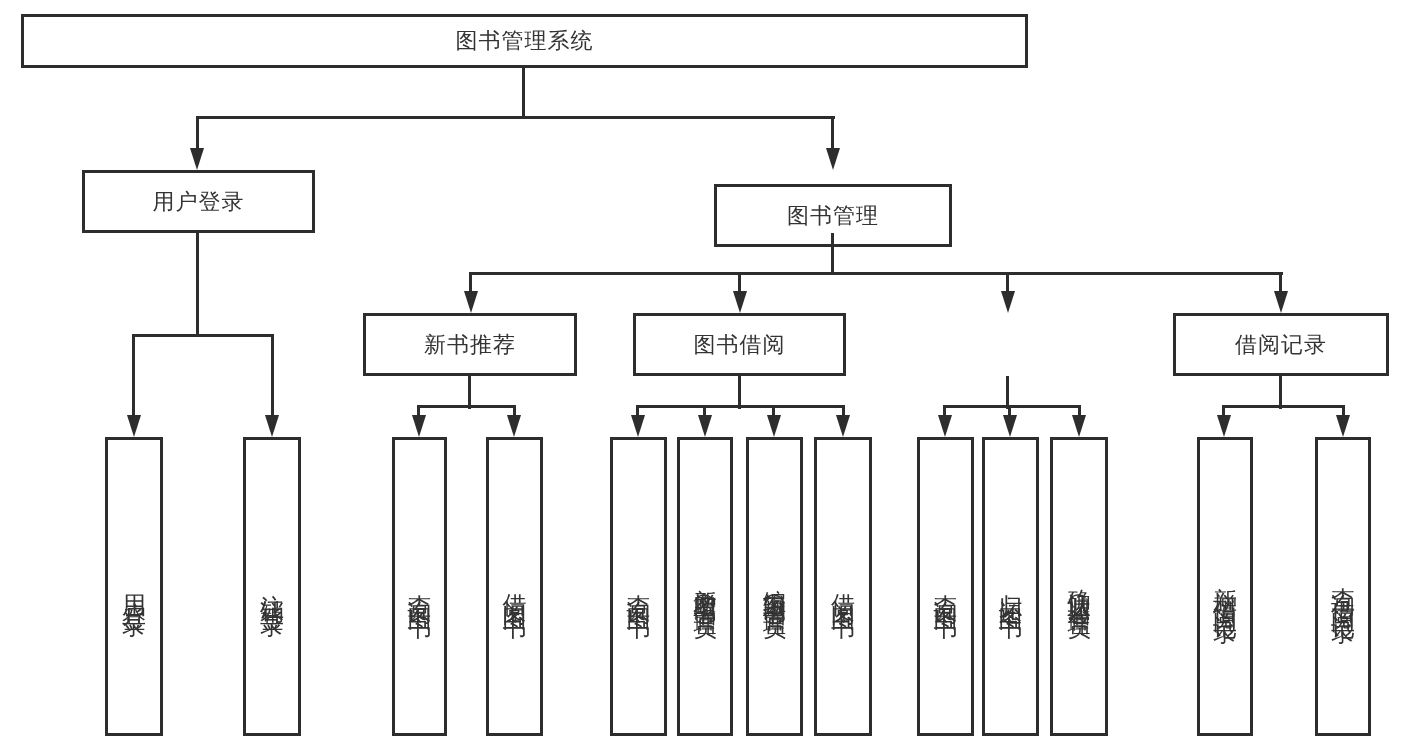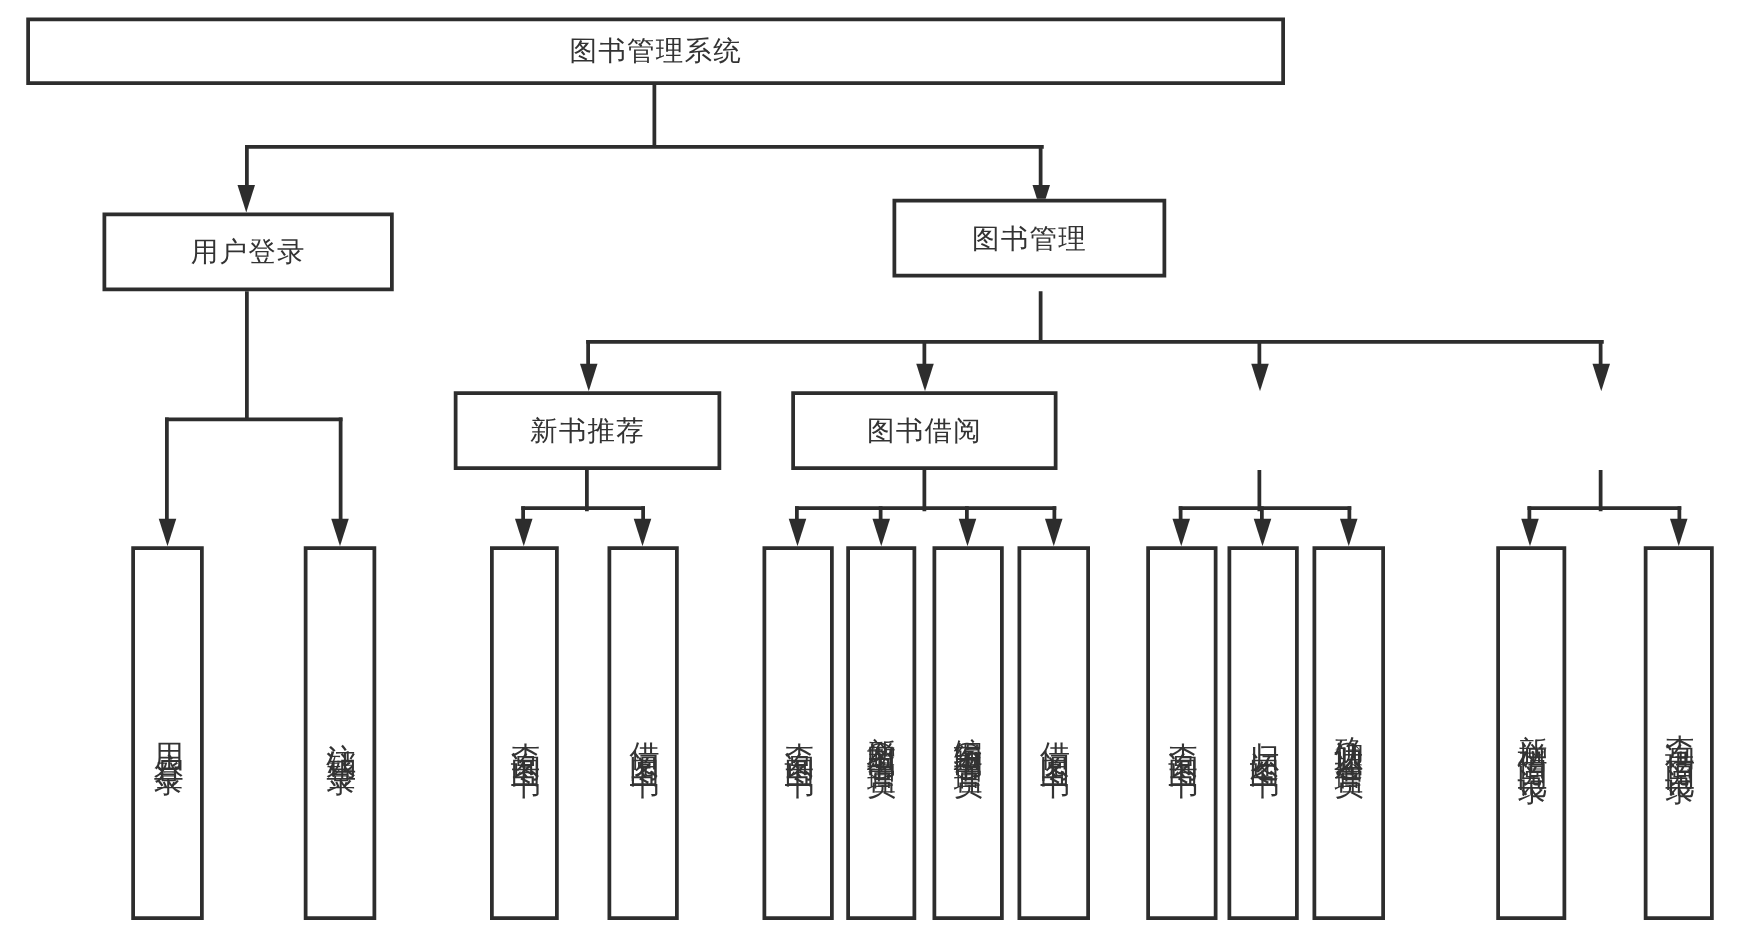--- a/index.html
+++ b/index.html
@@ -61,21 +61,21 @@
   <div class="box box-h" style="left:21px;top:14px;width:1007px;height:54px;">图书管理系统</div>
 
   <div class="vline" style="left:522px;top:68px;height:49px;"></div>
   <div class="hline" style="left:196px;top:116px;width:639px;"></div>
   <div class="vline" style="left:196px;top:116px;height:34px;"></div>
   <div class="arrow" style="left:190px;top:148px;"></div>
   <div class="vline" style="left:831px;top:116px;height:34px;"></div>
   <div class="arrow" style="left:826px;top:148px;"></div>
 
   <div class="box box-h" style="left:82px;top:170px;width:233px;height:63px;">用户登录</div>
-  <div class="box box-h" style="left:714px;top:159px;width:219px;height:63px;">图书管理</div>
+  <div class="box box-h" style="left:714px;top:184px;width:238px;height:63px;">图书管理</div>
 
   <div class="vline" style="left:196px;top:233px;height:102px;"></div>
   <div class="hline" style="left:132px;top:334px;width:142px;"></div>
   <div class="vline" style="left:132px;top:334px;height:83px;"></div>
   <div class="arrow" style="left:127px;top:415px;"></div>
   <div class="vline" style="left:271px;top:334px;height:83px;"></div>
   <div class="arrow" style="left:265px;top:415px;"></div>
 
   <div class="vline" style="left:831px;top:233px;height:41px;"></div>
   <div class="hline" style="left:469px;top:272px;width:814px;"></div>
@@ -83,20 +83,21 @@
   <div class="arrow" style="left:464px;top:291px;"></div>
   <div class="vline" style="left:738px;top:272px;height:23px;"></div>
   <div class="arrow" style="left:733px;top:291px;"></div>
   <div class="vline" style="left:1006px;top:272px;height:23px;"></div>
   <div class="arrow" style="left:1001px;top:291px;"></div>
   <div class="vline" style="left:1279px;top:272px;height:23px;"></div>
   <div class="arrow" style="left:1274px;top:291px;"></div>
 
   <div class="box box-h" style="left:363px;top:313px;width:214px;height:63px;">新书推荐</div>
   <div class="box box-h" style="left:633px;top:313px;width:213px;height:63px;">图书借阅</div>
+  <div class="box box-h" style="left:1173px;top:313px;width:216px;height:63px;">借阅记录</div>
 
   <div class="vline" style="left:468px;top:376px;height:33px;"></div>
   <div class="hline" style="left:417px;top:405px;width:99px;"></div>
   <div class="vline" style="left:417px;top:405px;height:12px;"></div>
   <div class="arrow" style="left:412px;top:415px;"></div>
   <div class="vline" style="left:513px;top:405px;height:12px;"></div>
   <div class="arrow" style="left:507px;top:415px;"></div>
 
   <div class="vline" style="left:738px;top:376px;height:33px;"></div>
   <div class="hline" style="left:636px;top:405px;width:209px;"></div>

